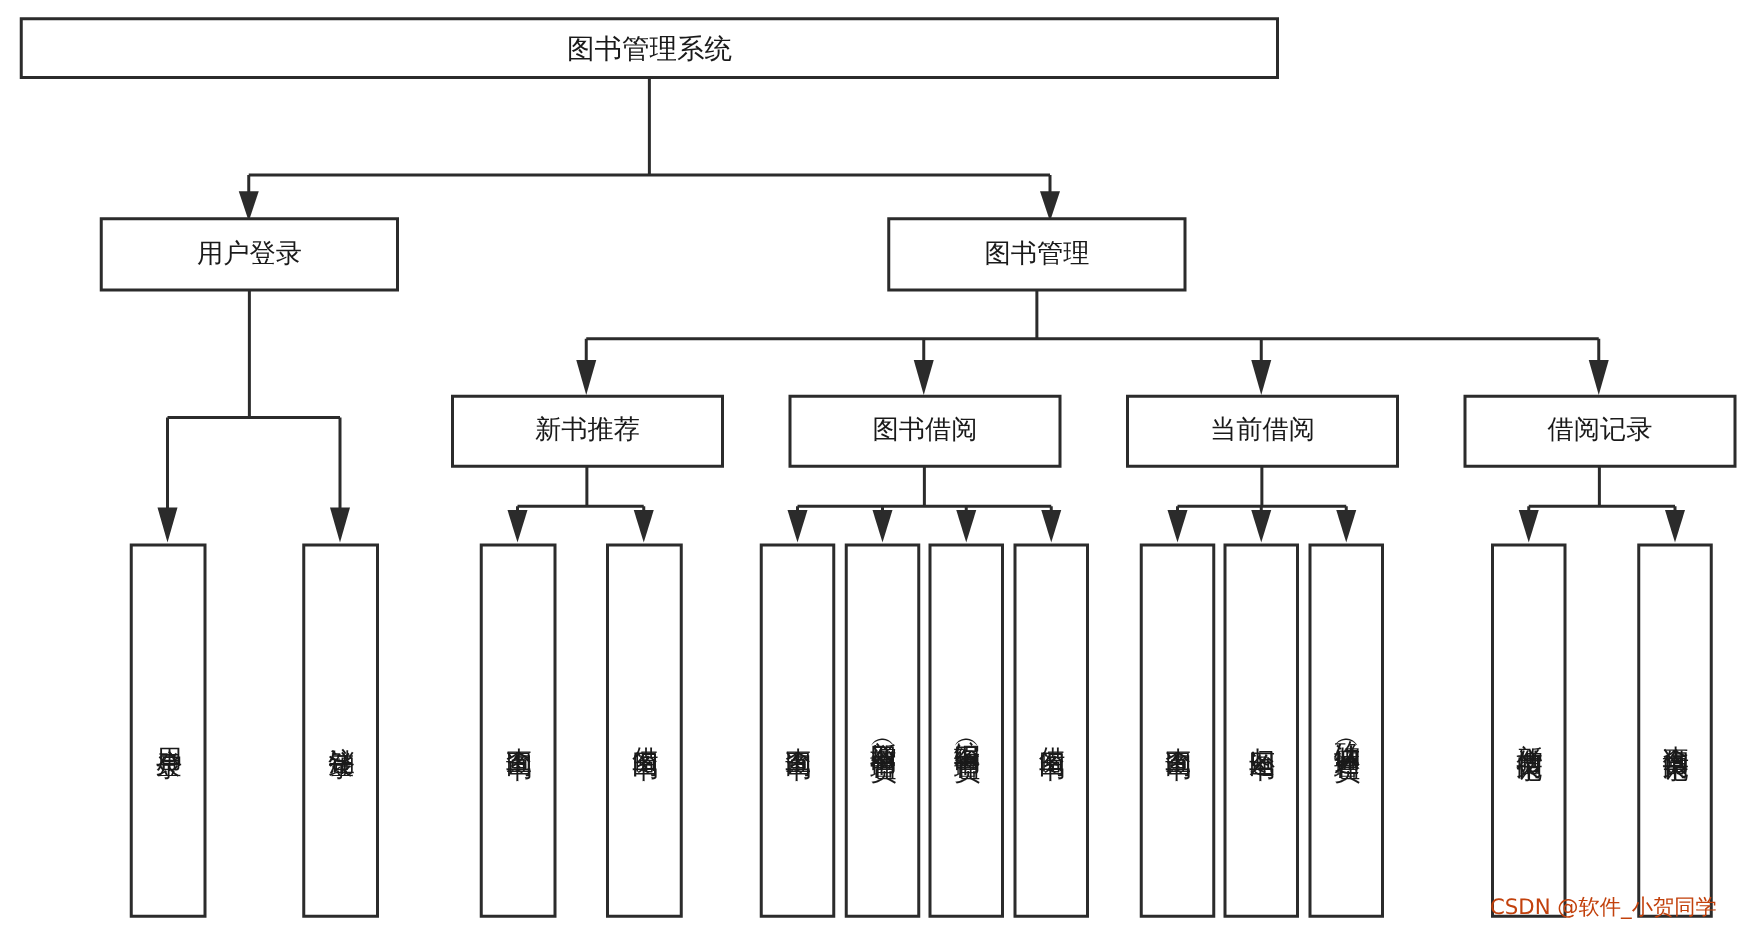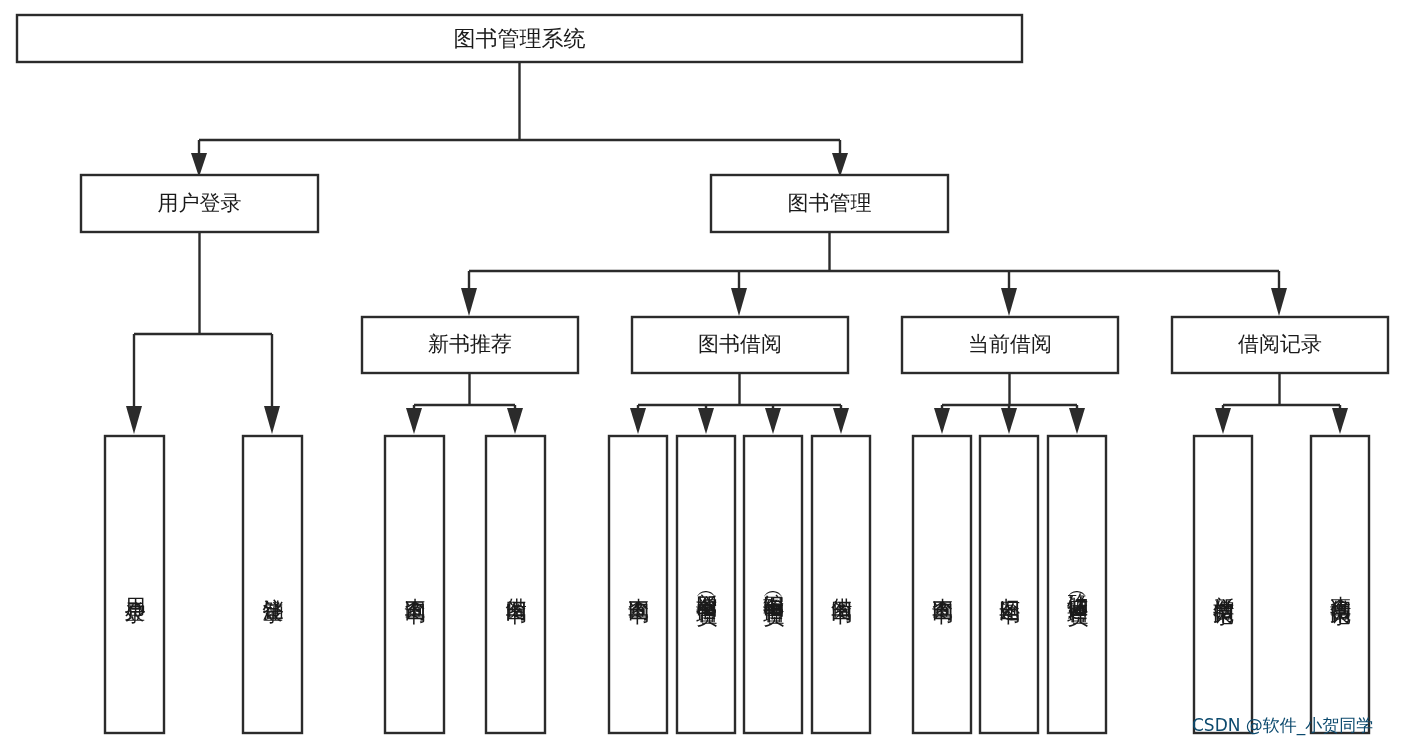--- a/index.html
+++ b/index.html
@@ -66,21 +66,21 @@
     justify-content: center;
     text-align: center;
     white-space: nowrap;
     pointer-events: none;
     user-select: none;
   }
   .watermark {
     position: absolute;
     font-family: "DejaVu Sans", "Liberation Sans", sans-serif;
     font-size: 17px;
-    color: #0c4a6e;
+    color: #c2410c;
     white-space: nowrap;
     user-select: none;
   }
 </style>
 </head>
 <body>
 
 <div id="diagram-root">
 
   <svg id="diagram-svg" viewBox="0 0 1405 747">

